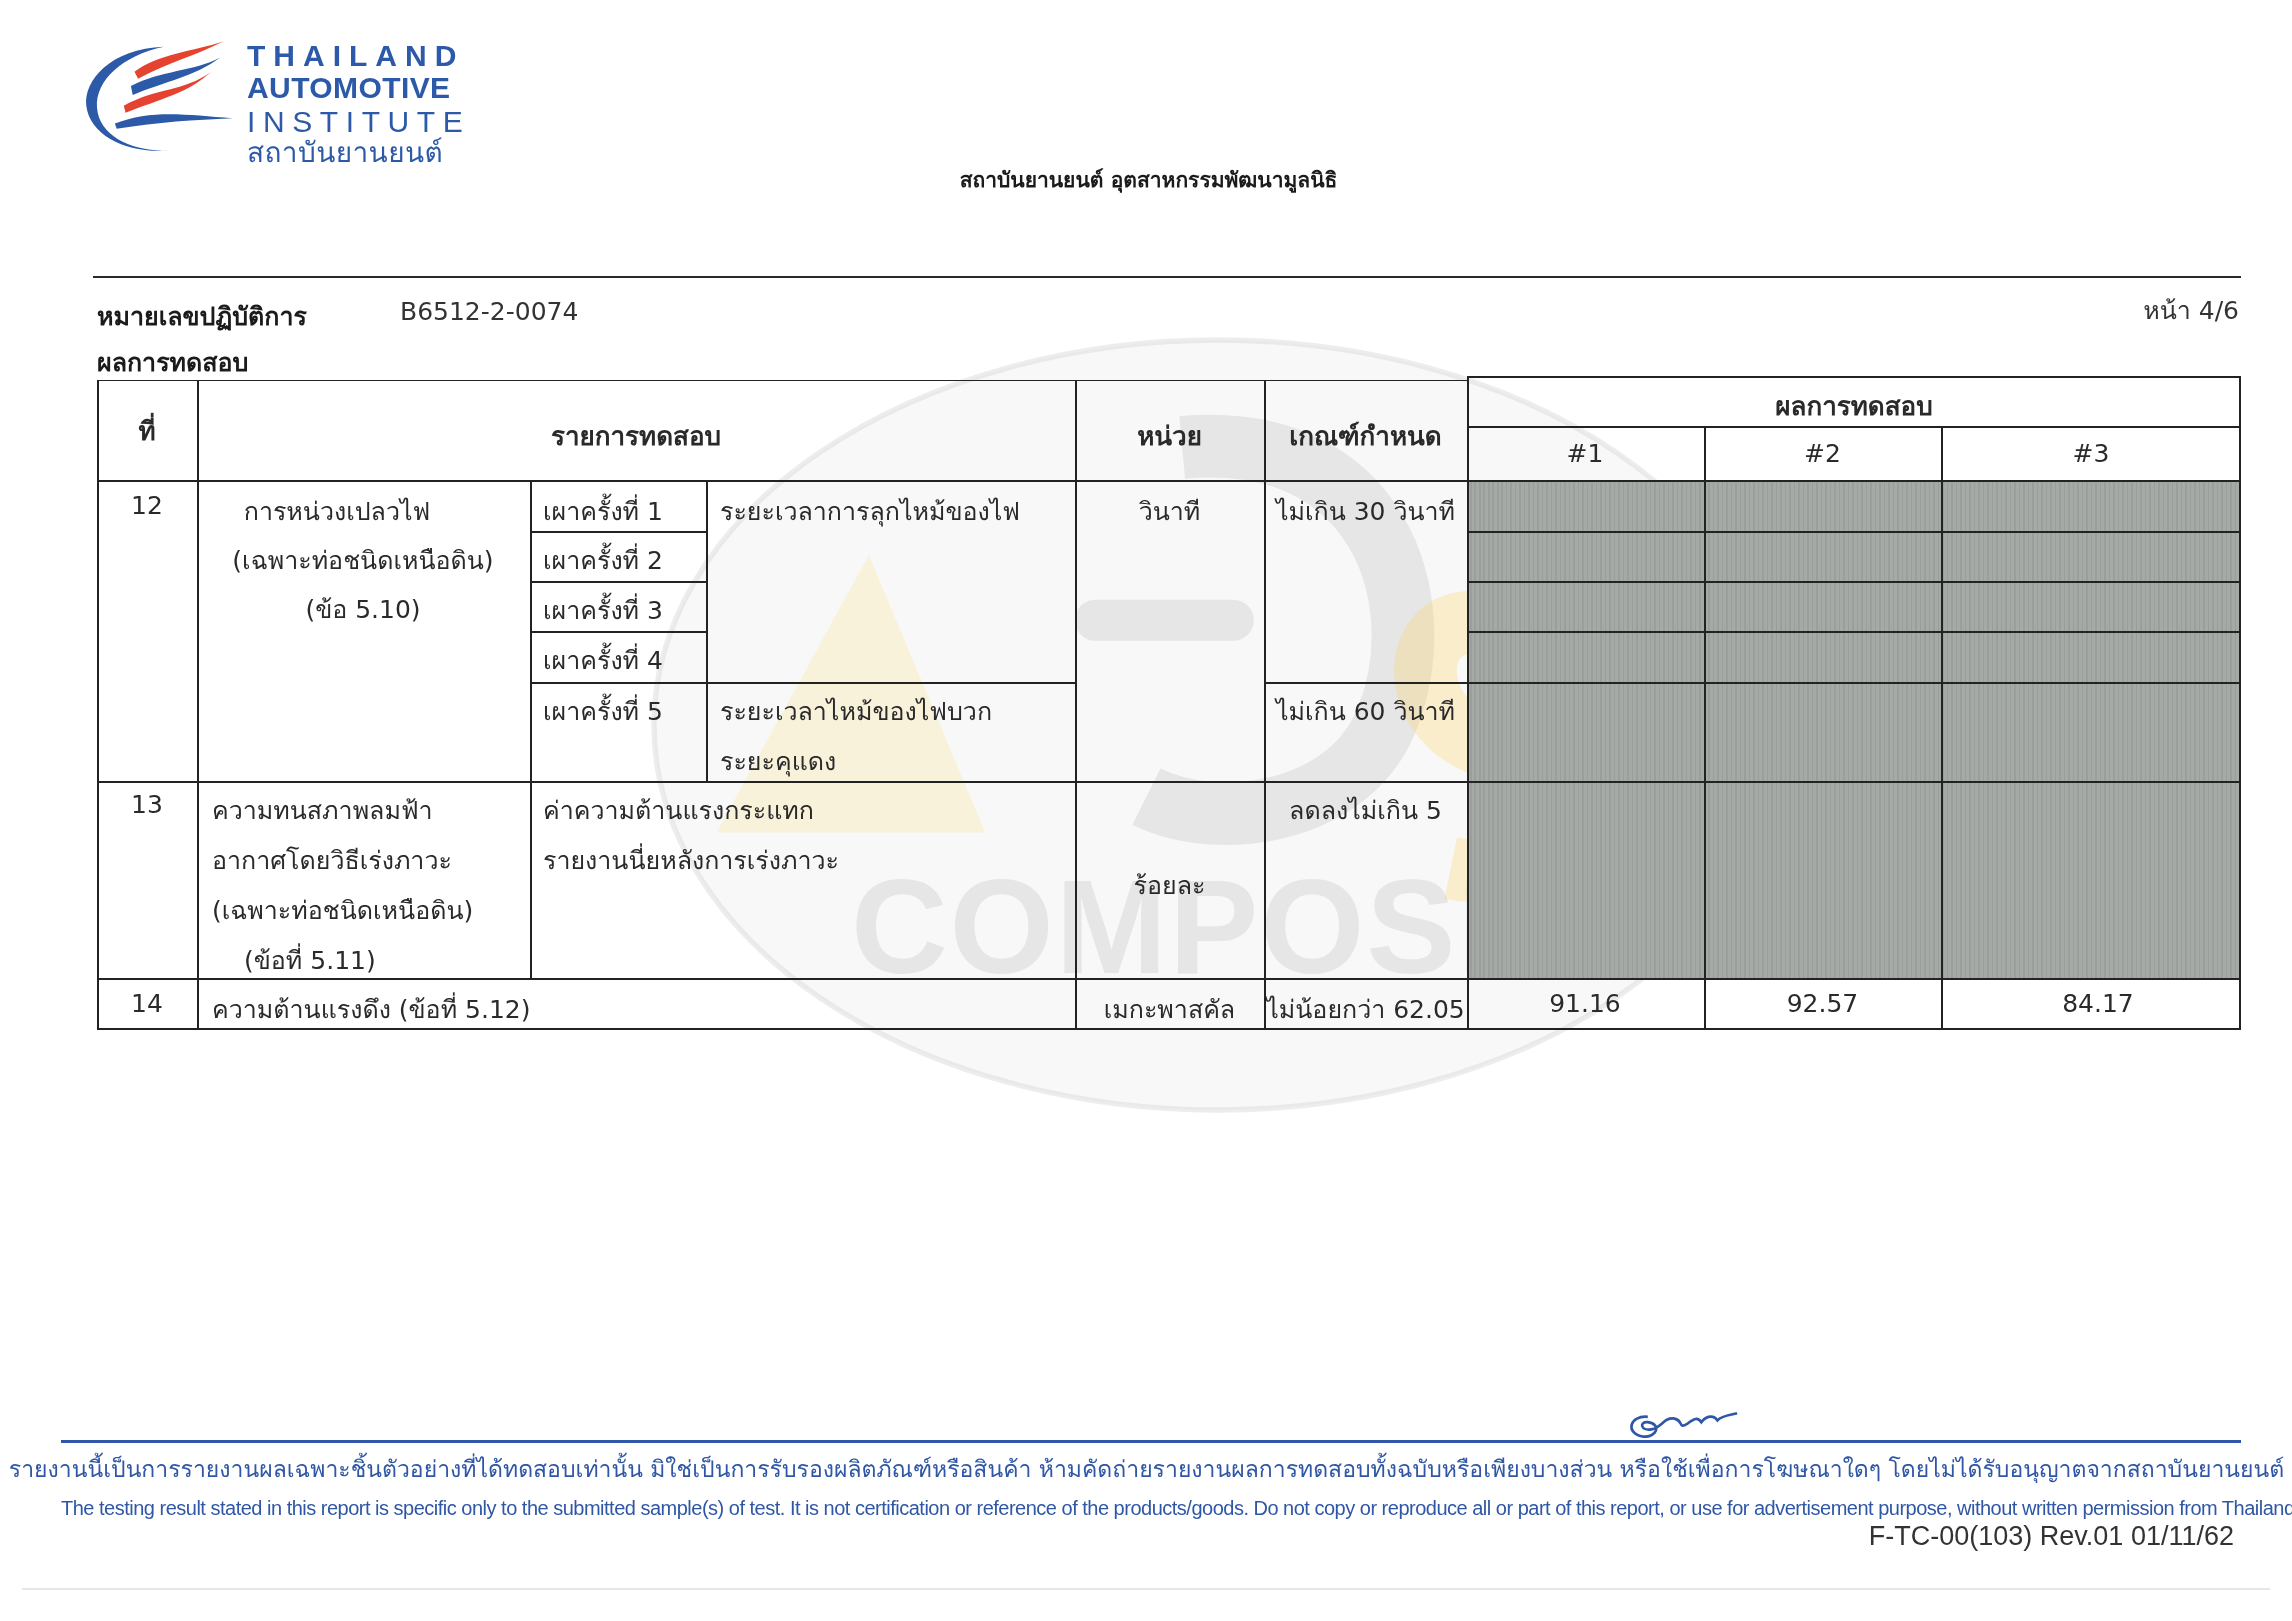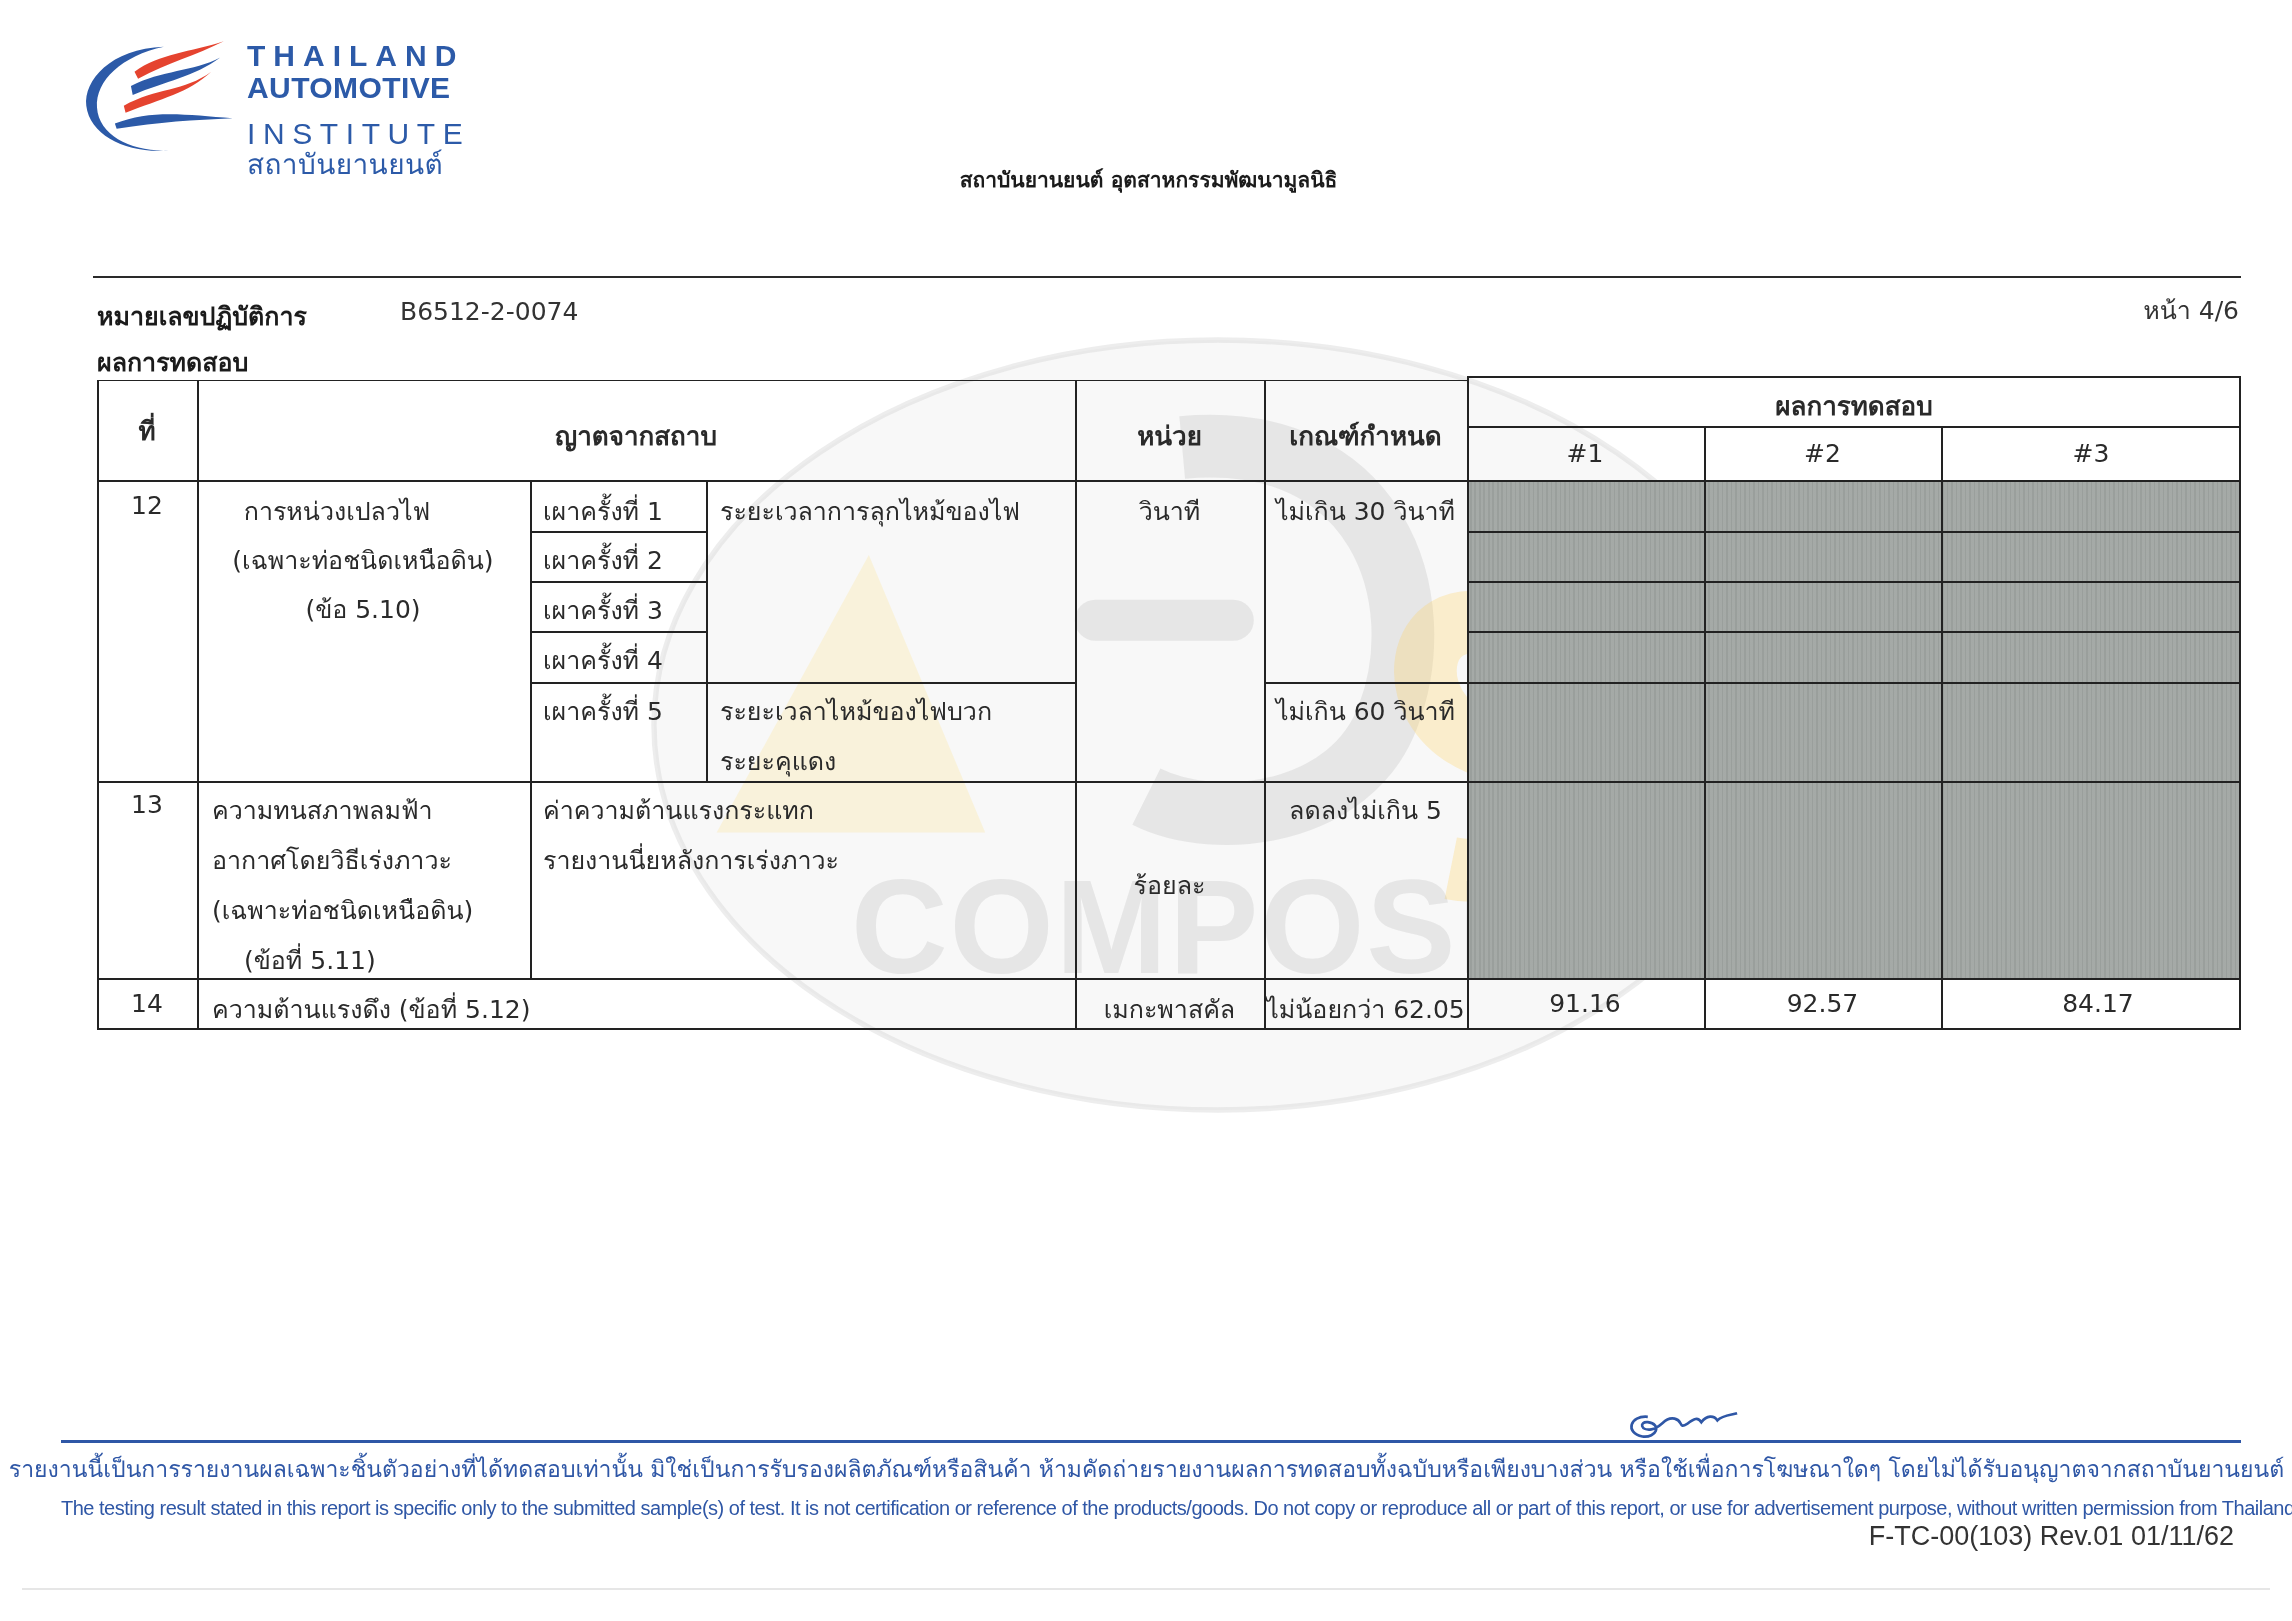--- a/index.html
+++ b/index.html
@@ -5,21 +5,21 @@
   html, body { margin:0; padding:0; background:#ffffff; }
   body { width:2293px; height:1621px; position:relative; overflow:hidden;
          font-family:"DejaVu Sans", "Liberation Sans", sans-serif; color:#1b1b1b; }
   .abs { position:absolute; }
 
   
   .logo { left:79px; top:36px; width:376px; height:134px; }
   .logo-text { position:absolute; left:168px; top:5.4px; color:#2c5aa8; line-height:1; }
   .logo-l1 { font-family:"Liberation Sans", sans-serif; font-size:30px; letter-spacing:8px; font-weight:bold; }
   .logo-l2 { font-family:"Liberation Sans", sans-serif; font-size:30px; font-weight:bold; margin-top:1.8px; letter-spacing:0.4px; }
-  .logo-l3 { font-family:"Liberation Sans", sans-serif; font-size:30px; letter-spacing:7.6px; margin-top:16px; }
+  .logo-l3 { font-family:"Liberation Sans", sans-serif; font-size:30px; letter-spacing:7.6px; margin-top:4px; }
   .logo-l4 { font-size:28px; margin-top:1.8px; letter-spacing:0.4px; }
 
   .org-title { left:2px; width:2293px; top:163px; text-align:center; font-size:21px; font-weight:bold; }
 
   .rule-top { left:93px; top:276px; width:2148px; height:1.8px; background:#2a2a2a; }
 
   .doc-no-label { left:97px; top:296px; font-size:25px; font-weight:bold; }
   .doc-no-value { left:400px; top:297px; font-size:25px; color:#333; }
   .page-no { right:54px; top:290px; font-size:25px; color:#333; }
   .section-title { left:97px; top:342px; font-size:25px; font-weight:bold; }
@@ -85,21 +85,21 @@
   </svg>
   <div class="wm-text">COMPOSITES</div>
 </div>
 
 <div class="abs tbl">
 
   <div class="grey" style="left:1370px;top:106px;width:774px;height:299px;"></div>
   <div class="grey" style="left:1370px;top:405px;width:774px;height:197px;"></div>
 
   <div class="cell center hdr" style="left:0;top:34px;width:100px;">ที่</div>
-  <div class="cell center hdr" style="left:100px;top:39px;width:878px;">ญาตจากสถาบ</div>
+  <div class="cell center hdr" style="left:100px;top:39px;width:878px;">รายการทดสอบ</div>
   <div class="cell center hdr" style="left:978px;top:39px;width:189px;">หน่วย</div>
   <div class="cell center hdr" style="left:1167px;top:39px;width:203px;">เกณฑ์กำหนด</div>
   <div class="cell center hdr" style="left:1370px;top:9px;width:774px;">ผลการทดสอบ</div>
   <div class="cell center" style="left:1370px;top:63px;width:236px;">#1</div>
   <div class="cell center" style="left:1607px;top:63px;width:237px;">#2</div>
   <div class="cell center" style="left:1844px;top:63px;width:300px;">#3</div>
 
   <div class="cell center" style="left:0;top:115px;width:100px;">12</div>
   <div class="cell center" style="left:100px;top:115px;width:280px;">การหน่วงเปลวไฟ</div>
   <div class="cell center" style="left:100px;top:164px;width:332px;">(เฉพาะท่อชนิดเหนือดิน)</div>

